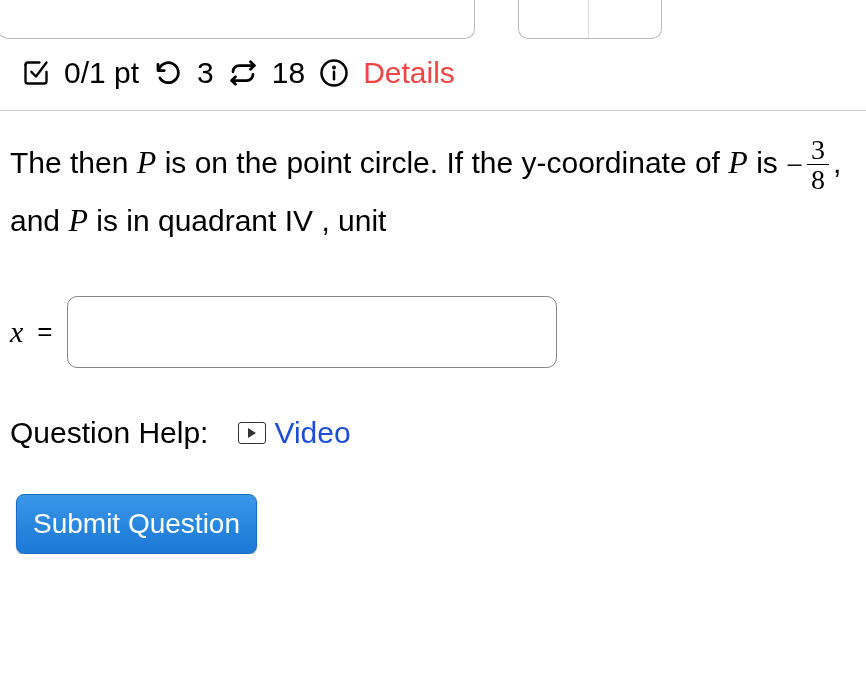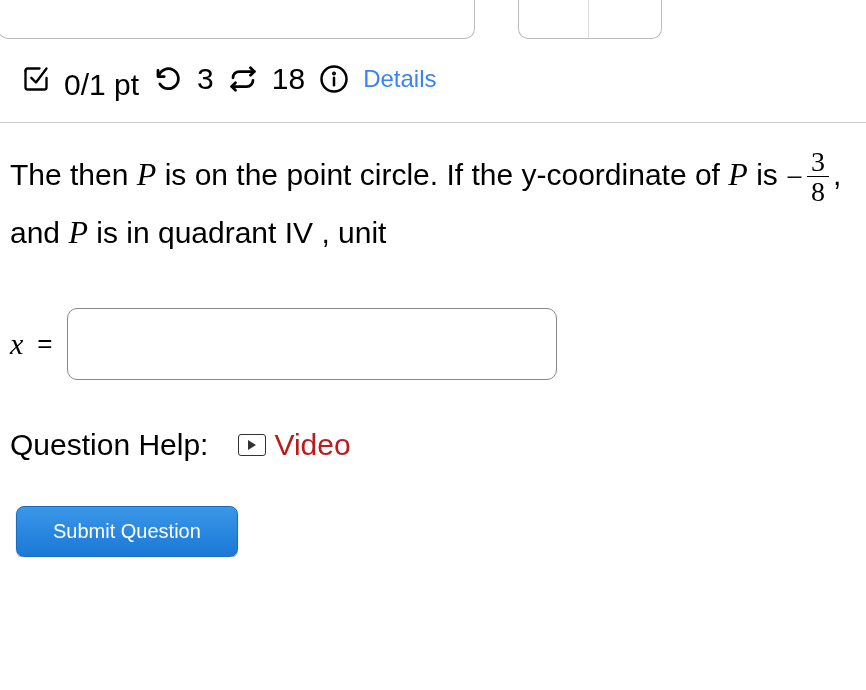--- a/index.html
+++ b/index.html
@@ -49,25 +49,24 @@
       border-bottom: 1px solid #ccc;
       font-size: 30px;
     }
     .meta-bar .icon {
       display: inline-flex;
       align-items: center;
       justify-content: center;
     }
     .score-text {
       font-size: 30px;
-      margin-top: 12px;
     }
     .details-btn {
-      font-size: 24px;
-      color: #3b82f6;
+      font-size: 30px;
+      color: #ef4444;
       cursor: pointer;
     }
     .question-body {
       padding: 24px 0 0 10px;
       font-size: 30px;
       line-height: 1.6;
     }
     .math-italic {
       font-family: "Times New Roman", serif;
       font-style: italic;
@@ -119,21 +118,21 @@
       background: #fff;
     }
     .help-row {
       margin: 48px 0 0 10px;
       font-size: 30px;
       display: flex;
       align-items: center;
       gap: 30px;
     }
     .video-link {
-      color: #b91c1c;
+      color: #1d4ed8;
       cursor: pointer;
       display: inline-flex;
       align-items: center;
       gap: 8px;
     }
     .play-box {
       border: 1.5px solid #333;
       border-radius: 3px;
       width: 28px;
       height: 22px;
@@ -143,22 +142,22 @@
     }
     .play-box svg {
       display: block;
     }
     .submit-btn {
       margin: 44px 0 0 16px;
       background: linear-gradient(#3a97e8, #1b78d6);
       color: #fff;
       border: 1px solid #1a6cc2;
       border-radius: 8px;
-      padding: 13px 36px;
-      font-size: 20px;
+      padding: 13px 16px;
+      font-size: 28px;
       font-family: inherit;
       cursor: pointer;
       box-shadow: 0 1px 1px rgba(0,0,0,0.4);
     }
     .nowrap { white-space: nowrap; }
   </style>
 </head>
 <body>
 
 

